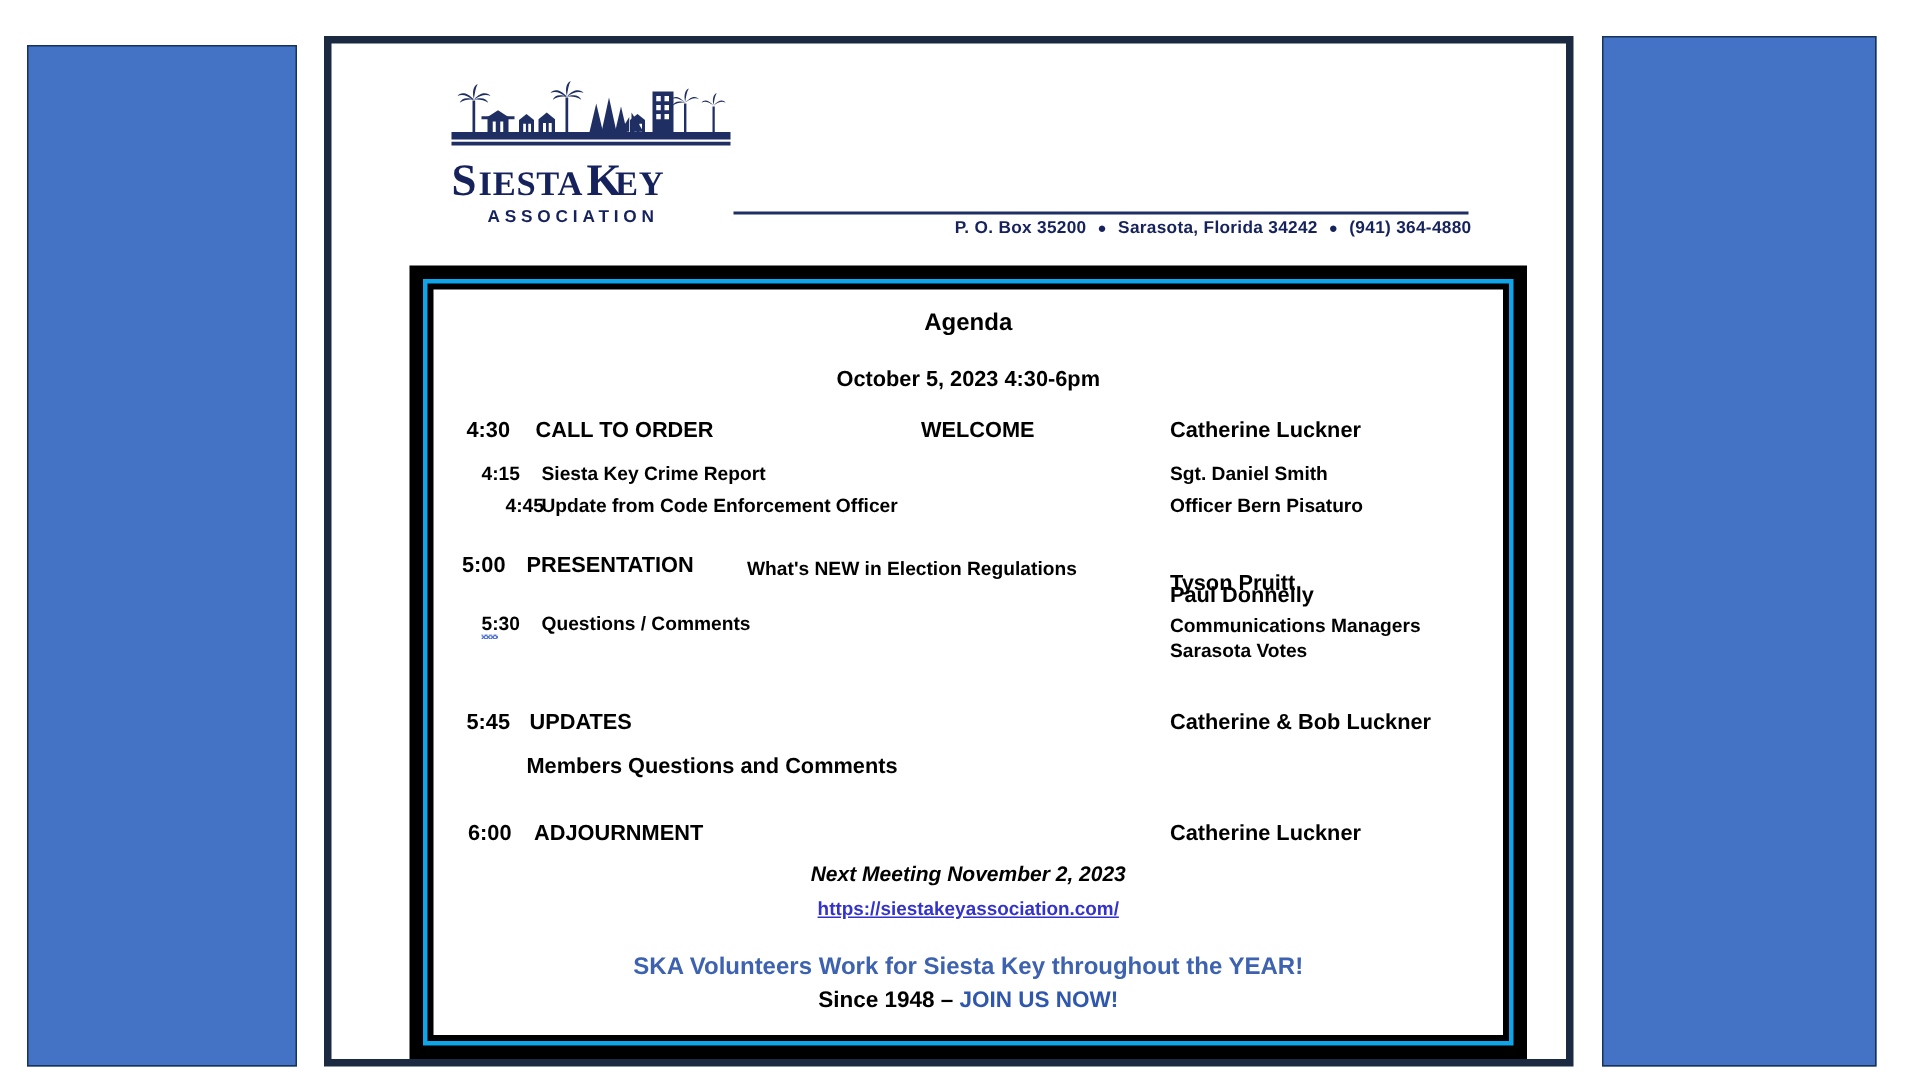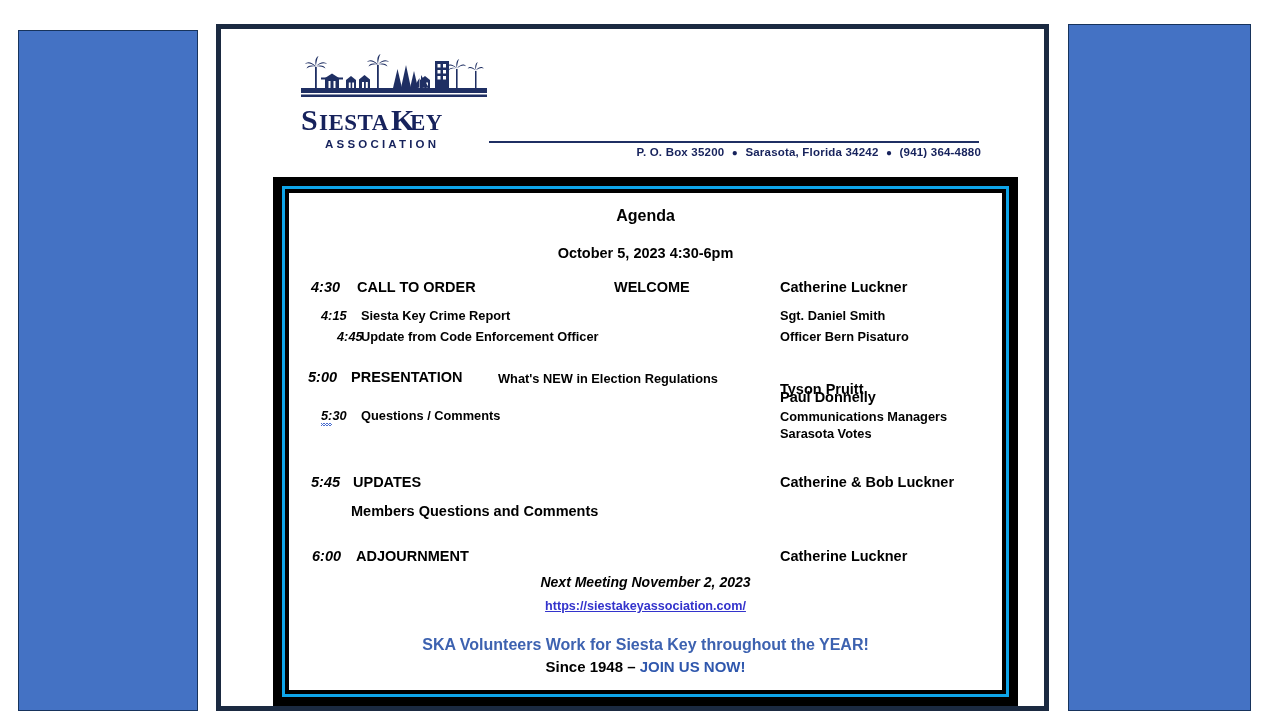--- a/index.html
+++ b/index.html
@@ -106,21 +106,21 @@
 
   .rows { position: relative; margin-top: 18px; }
 
   .arow { position: relative; height: 0; }
   .cell {
     position: absolute;
     white-space: nowrap;
     color: #000;
     font-weight: bold;
   }
-  .c-time   { text-align: right; font-style: italic; }
+  .c-time   { text-align: right; }
   .c-main   { text-align: left; }
   .c-mid    { text-align: left; }
   .c-who    { text-align: left; }
 
   
   .big   { font-size: 14.5px; }
   .small { font-size: 12.8px; }
 
   
   .squiggle {

